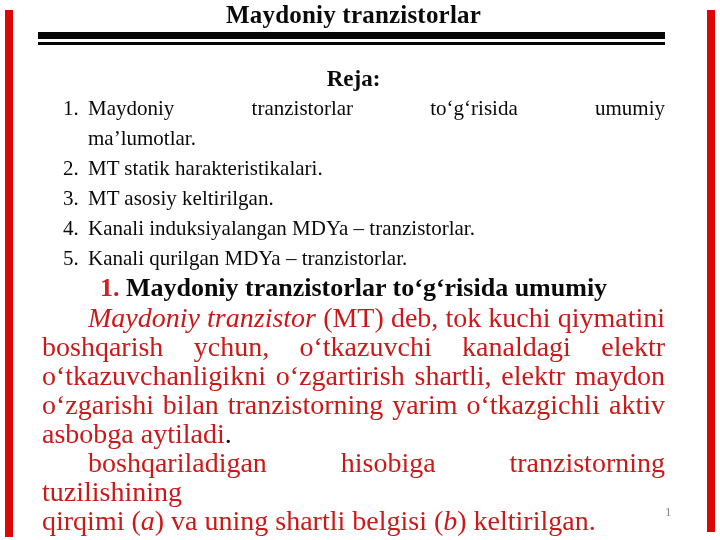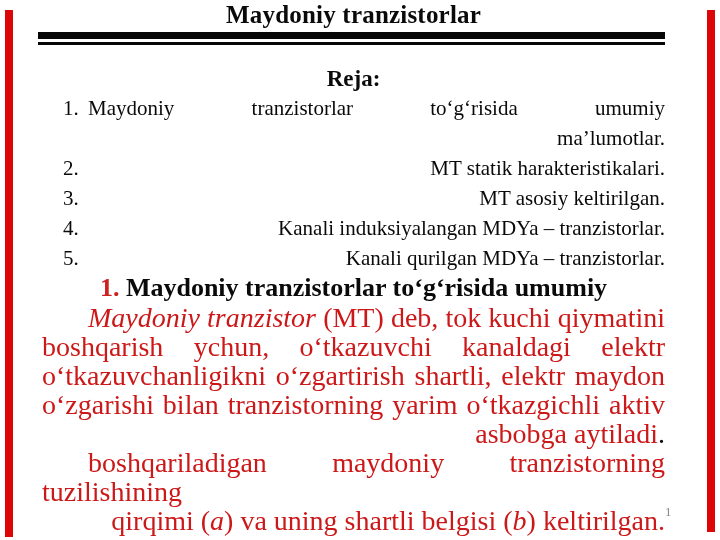--- a/index.html
+++ b/index.html
@@ -65,21 +65,21 @@
     line-height: 30px;
     font-weight: bold;
   }
 
   .body-paragraph {
     font-size: 28px;
     line-height: 29px;
     color: #cc1818;
   }
 
-  .tline { text-align: right; }
+  .tline { text-align: left; }
   .tline.just { text-align: justify; text-align-last: justify; }
   .tline.center { text-align: center; text-align-last: center; }
   .tline.ind { text-indent: 46px; }
 
   .seg.i { font-style: italic; }
   .seg.red { color: #cc2222; }
   .seg.blk { color: #0a0a0a; }
 
   .page-number {
     position: absolute;
@@ -144,19 +144,19 @@
 
   <div class="body-paragraph">
       <div class="tline just ind"><span class="seg i">Maydoniy tranzistor</span><span class="seg"> (MT) deb, tok kuchi qiymatini</span></div>
       <div class="tline just"><span class="seg">boshqarish ychun, o‘tkazuvchi kanaldagi elektr</span></div>
       <div class="tline just"><span class="seg">o‘tkazuvchanligikni o‘zgartirish shartli, elektr maydon</span></div>
       <div class="tline just"><span class="seg">o‘zgarishi bilan tranzistorning yarim o‘tkazgichli aktiv</span></div>
       <div class="tline"><span class="seg">asbobga aytiladi</span><span class="seg blk">.</span></div>
     </div>
 
   <div class="body-paragraph">
-      <div class="tline just ind"><span class="seg">boshqariladigan maydoniy tranzistorning tuzilishining</span></div>
+      <div class="tline just ind"><span class="seg">boshqariladigan hisobiga tranzistorning tuzilishining</span></div>
       <div class="tline"><span class="seg">qirqimi (</span><span class="seg i">a</span><span class="seg">) va uning shartli belgisi (</span><span class="seg i">b</span><span class="seg">) keltirilgan.</span></div>
     </div>
 
 </div>
 
 <div class="page-number">1</div>
 
 </body></html>

